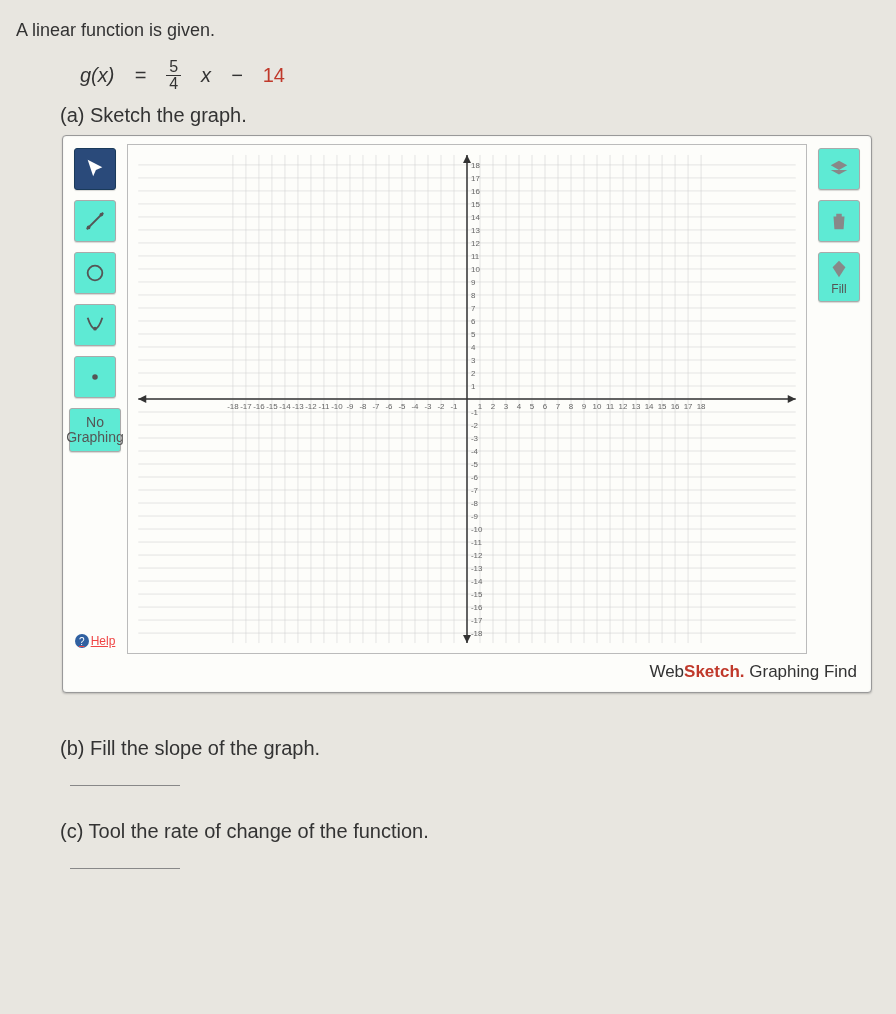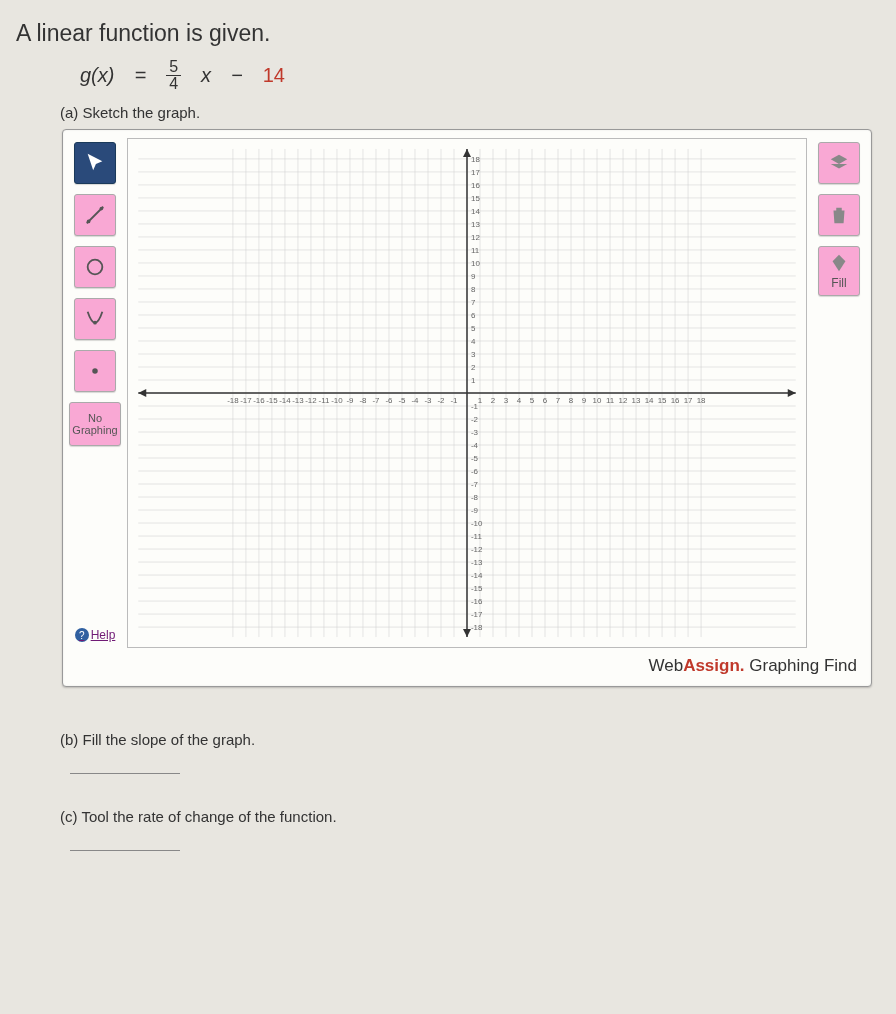--- a/index.html
+++ b/index.html
@@ -3,34 +3,34 @@
   <meta charset="utf-8">
   <style>
     * { box-sizing: border-box; margin: 0; padding: 0; }
     body {
       font-family: Arial, Helvetica, sans-serif;
       background: #e8e6e0;
       width: 896px;
       padding: 20px 0 40px 10px;
       color: #333;
     }
-    .prompt { font-size: 23px; margin-bottom: 12px; padding-left: 6px; }
+    .prompt { font-size: 18px; margin-bottom: 18px; padding-left: 6px; }
     .equation {
       font-size: 20px;
       font-style: italic;
       margin: 0 0 12px 70px;
       display: flex;
       align-items: center;
       gap: 20px;
     }
     .frac { display:inline-flex; flex-direction:column; align-items:center; font-size:16px; line-height:1; vertical-align:middle; font-style:normal;}
     .frac .n { border-bottom:1px solid #333; padding:0 3px;}
     .frac .d { padding:0 3px;}
     .const { color:#c0392b; font-style:normal;}
-    .subpart { font-size:15px; margin:6px 2px 8px 50px;}
+    .subpart { font-size:20px; margin:6px 2px 8px 50px;}
     .subpart-b { margin-top: 44px; }
     .subpart-c { margin-top: 34px; }
     .answer-line { border-bottom:1px solid #888; width:110px; height:18px; margin-left:60px;}
     
     .graph-container {
       margin: 6px 0 0 52px;
       width: 810px;
       background: #fdfdfa;
       border: 1px solid #999;
       border-radius: 4px;
@@ -41,44 +41,44 @@
       display:flex;
       padding: 8px 6px 4px 6px;
     }
     .left-tools, .right-tools {
       display:flex; flex-direction:column; gap:10px; align-items:center;
     }
     .left-tools { width:52px; padding-top:4px;}
     .right-tools { width:52px; padding-top:4px; justify-content:flex-start;}
     .tool-btn {
       width:42px; height:42px;
-      background:#f9a8d4;
+      background:#5eead4;
       border:1px solid #aaa;
       border-radius:3px;
       display:flex; align-items:center; justify-content:center;
       font-size:14px; color:#555;
       cursor:pointer;
       box-shadow: 0 1px 1px rgba(0,0,0,.15);
     }
     .tool-btn.active {
       background:#2a4a7a;
       color:#fff;
       border-color:#1a3a5a;
     }
     .tool-btn.nosol {
       width:52px; height:44px;
-      font-size:11px; line-height:1.1;
+      font-size:14px; line-height:1.1;
       flex-direction:column; text-align:center;
     }
     .tool-btn.fill {
       height:50px; font-size:12px; flex-direction:column; gap:2px;
     }
     .tool-btn svg { width:22px; height:22px;}
     .help-link { 
-      color:#701a75; font-size:12px; text-decoration:underline;
+      color:#ef4444; font-size:12px; text-decoration:underline;
       margin-top:auto; padding:6px 0; display:flex; align-items:center; gap:2px;
     }
     .help-link::before {
       content:"?"; display:inline-flex; width:14px; height:14px;
       background:#3060a0; color:#fff; border-radius:50%;
       font-size:10px; align-items:center; justify-content:center;
     }
 
     .grid-area {
       flex:1; position:relative; height:510px;
@@ -325,21 +325,21 @@
       </div>
       <div class="tool-btn fill">
         <svg class="icon-diamond" viewBox="0 0 24 24">
             <path d="M12 3l7 7-7 11-7-11z" fill="#888"></path>
           </svg>
         <span>Fill</span>
       </div>
     </div>
   </div>
   <div class="footer">
-    <span>Web</span><span class="wa-red">Assign.</span><span> Graphing Find</span>
+    <span>Web</span><span class="wa-red">Sketch.</span><span> Graphing Find</span>
   </div>
 </div>
 
 <div class="subpart subpart-b">(b) Fill the slope of the graph.</div>
 <div class="answer-line"></div>
 
 <div class="subpart subpart-c">(c) Tool the rate of change of the function.</div>
 <div class="answer-line"></div>
 
 </body></html>

